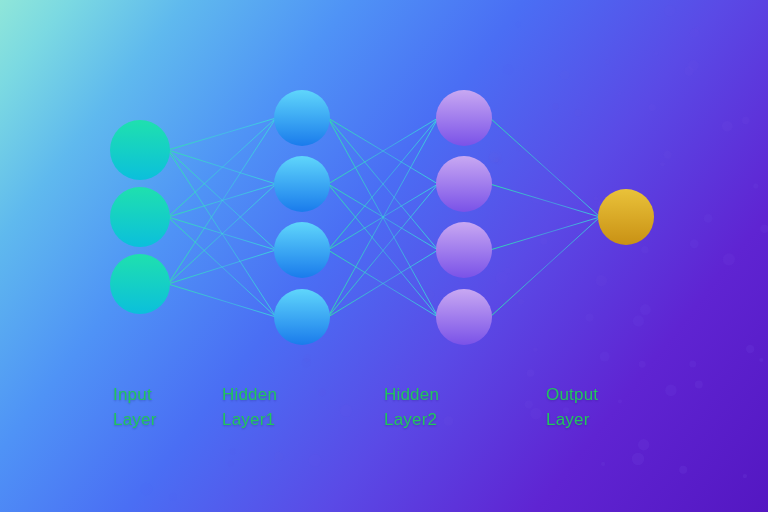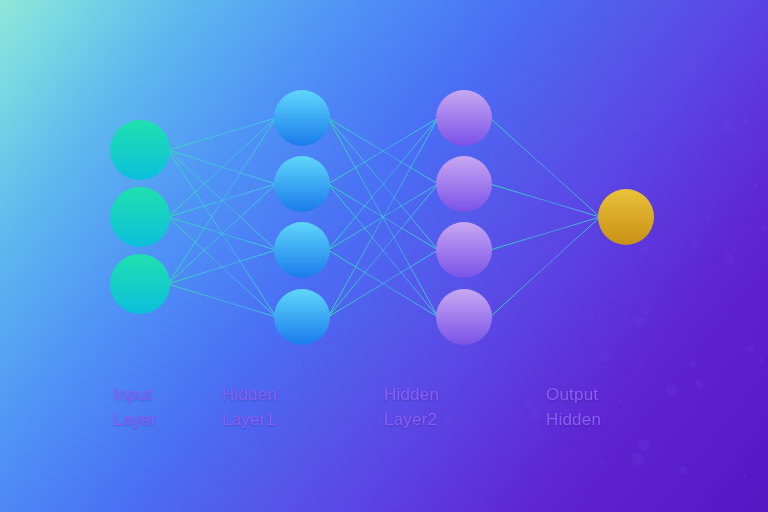--- a/index.html
+++ b/index.html
@@ -31,21 +31,21 @@
   #bgdots {
     position: absolute;
     inset: 0;
   }
   #net {
     position: absolute;
     inset: 0;
   }
   .lbl {
     position: absolute;
-    color: #8b5cf6;
+    color: #22c55e;
     font-size: 17px;
     line-height: 1.45;
     letter-spacing: 0.2px;
     text-shadow: 0 1px 2px rgba(20,20,70,0.25);
     white-space: pre-line;
     user-select: none;
   }
   .lbl.left { text-align: left; }
   .lbl.center { text-align: left; }
 </style>
@@ -222,14 +222,14 @@
       <line x1="85" y1="373" x2="688" y2="373" stroke="url(#div-grad)" stroke-width="1.4"></line>
     </svg>
 
   <div class="lbl left" style="top: 383px; left: 113px;">Input
 Layer</div>
   <div class="lbl center" style="top: 383px; left: 222px; width: 160px;">Hidden
 Layer1</div>
   <div class="lbl center" style="top: 383px; left: 384px; width: 160px;">Hidden
 Layer2</div>
   <div class="lbl center" style="top: 383px; left: 546px; width: 160px;">Output
-Hidden</div>
+Layer</div>
 </div>
 
 </body></html>

